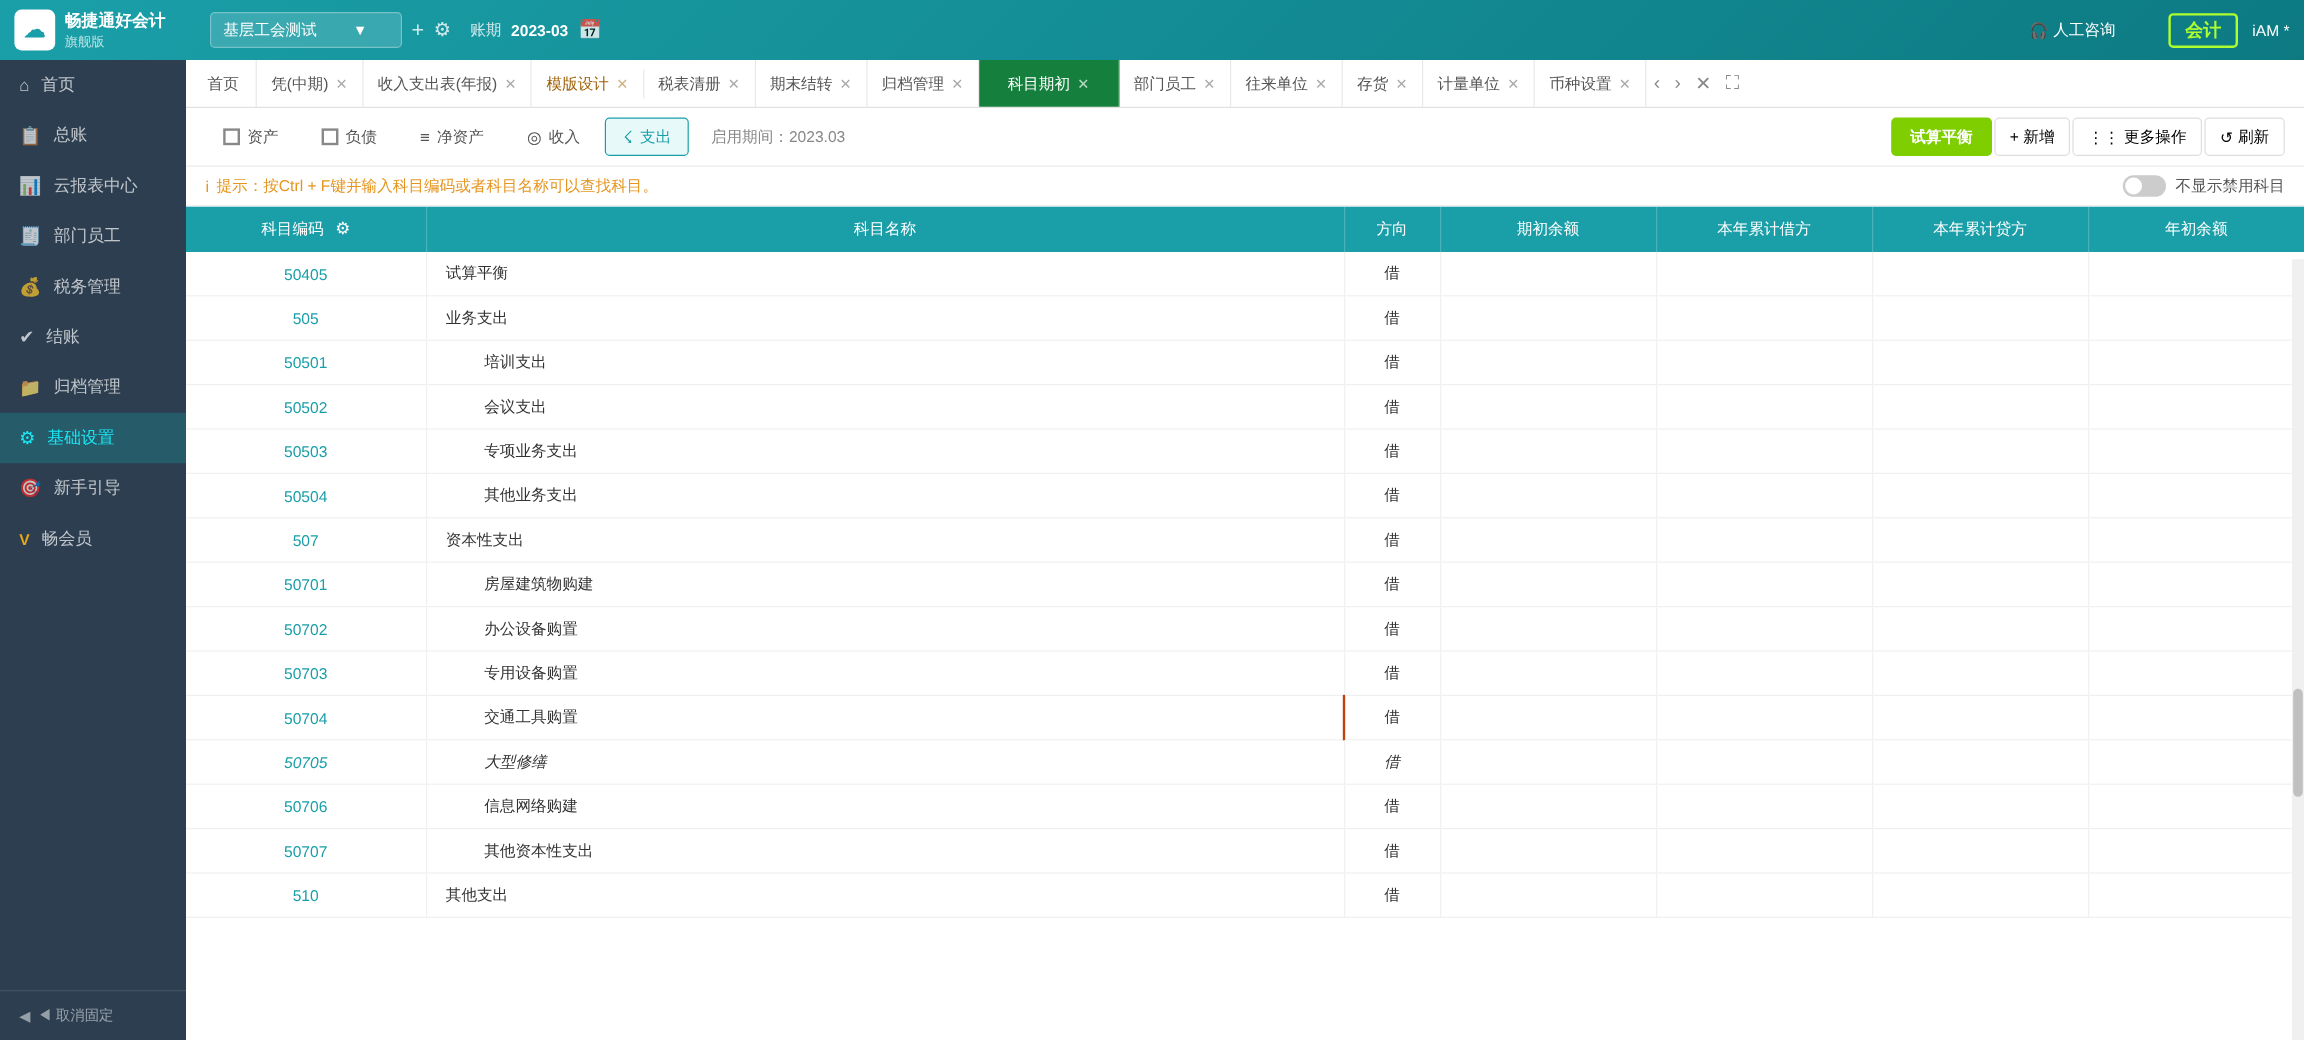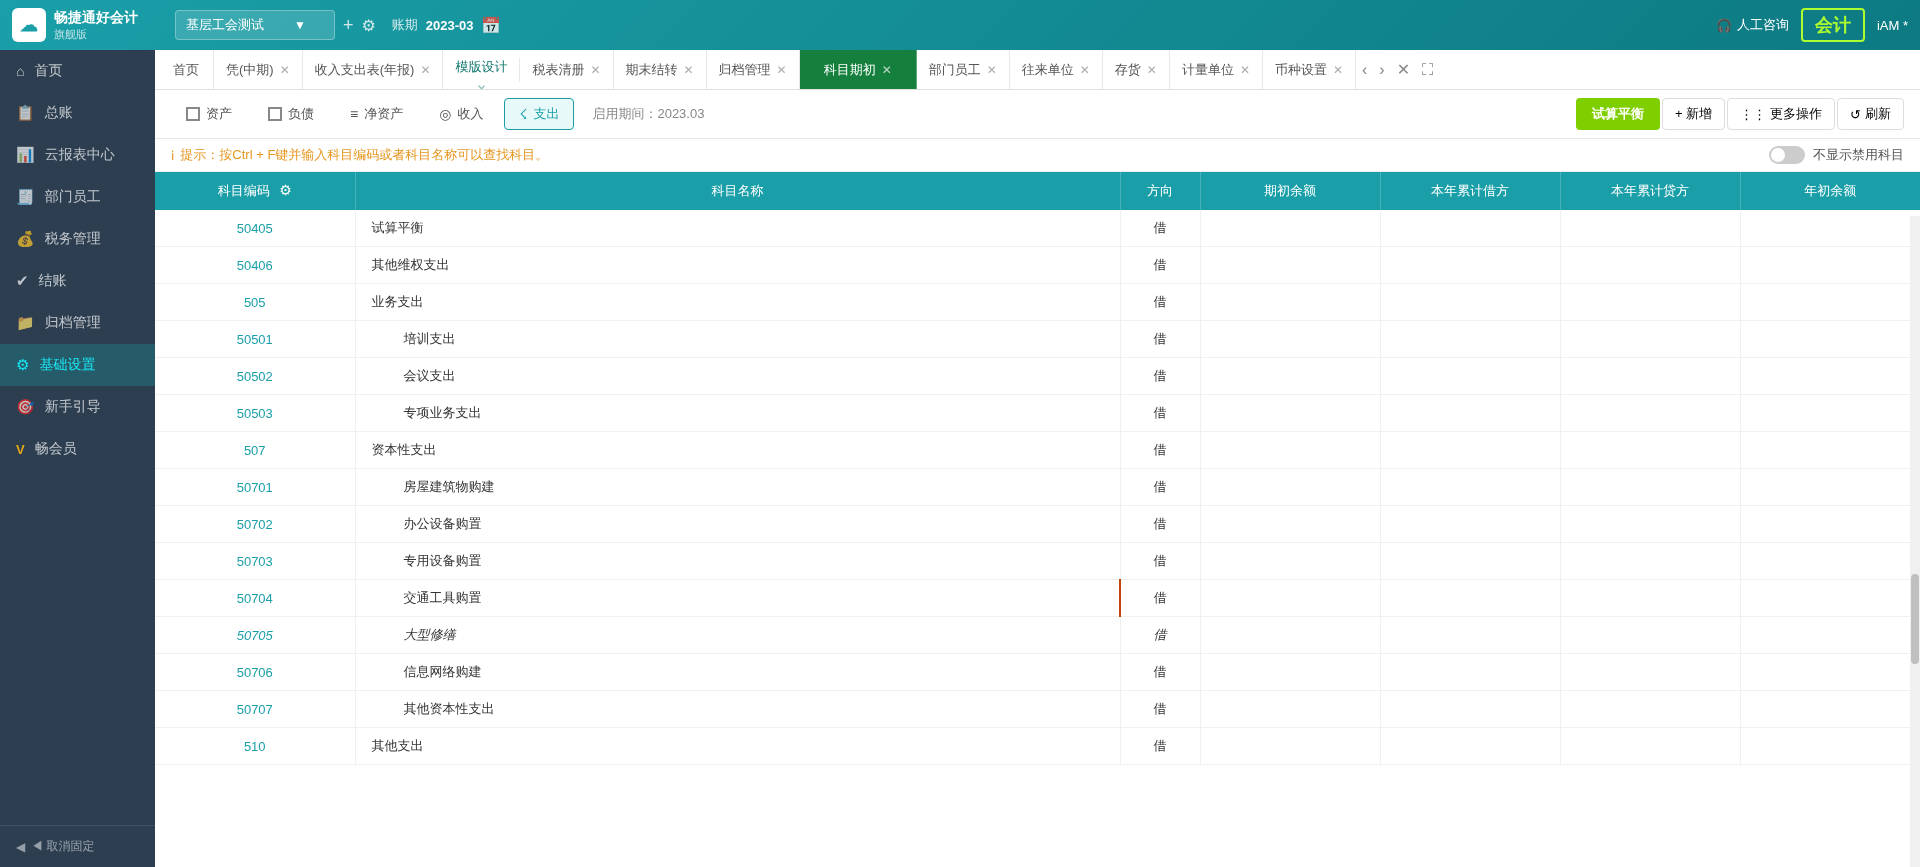--- a/index.html
+++ b/index.html
@@ -26,21 +26,21 @@
 
   <span style="color:rgba(255,255,255,0.8);font-size:13px;margin-left:8px;">账期</span>
   <span style="color:white;font-weight:bold;font-size:13px;">2023-03</span>
   <span style="color:rgba(255,255,255,0.8);font-size:16px;cursor:pointer;">📅</span>
 
   <div style="margin-left:auto;display:flex;align-items:center;gap:12px;">
     <div style="color:white;font-size:13px;cursor:pointer;display:flex;align-items:center;gap:4px;">
       <span>🎧</span>
       <span>人工咨询</span>
     </div>
-    <div style="border:2px solid #adff2f;color:#adff2f;padding:3px 12px;border-radius:4px;font-size:18px;font-weight:bold;cursor:pointer;">
+    <div style="border:2px solid #adff2f;color:#adff2f;padding:3px 12px;border-radius:4px;font-size:15px;font-weight:bold;cursor:pointer;margin-left:32px;">
       <span>会计</span>
     </div>
     <div style="color:white;font-size:13px;cursor:pointer;">iAM *</div>
   </div>
 </div>
 
 <div style="display:flex;height:817px;">
 
   <div style="width:155px;background:#2c3e50;display:flex;flex-direction:column;height:100%;">
     <div style="display:flex;align-items:center;gap:10px;padding:12px 16px;color:rgba(255,255,255,0.7);cursor:pointer;font-size:14px;">
@@ -96,21 +96,21 @@
         <span>首页</span>
       </div>
       <div style="display:flex;align-items:center;padding:0 12px;height:40px;font-size:13px;color:#555;cursor:pointer;border-right:1px solid #e8e8e8;white-space:nowrap;gap:6px;">
         <span>凭(中期)</span>
         <span style="font-size:12px;opacity:0.5;cursor:pointer;">✕</span>
       </div>
       <div style="display:flex;align-items:center;padding:0 12px;height:40px;font-size:13px;color:#555;cursor:pointer;border-right:1px solid #e8e8e8;white-space:nowrap;gap:6px;">
         <span>收入支出表(年报)</span>
         <span style="font-size:12px;opacity:0.5;cursor:pointer;">✕</span>
       </div>
-      <div style="display:flex;align-items:center;padding:0 12px;height:24px;font-size:13px;color:#0f766e;cursor:pointer;border-right:1px solid #e8e8e8;white-space:nowrap;gap:6px;flex-direction:column;">
+      <div style="display:flex;align-items:center;padding:0 12px;height:24px;font-size:13px;color:#a16207;cursor:pointer;border-right:1px solid #e8e8e8;white-space:nowrap;gap:6px;">
         <span>模版设计</span>
         <span style="font-size:12px;opacity:0.5;cursor:pointer;">✕</span>
       </div>
       <div style="display:flex;align-items:center;padding:0 12px;height:40px;font-size:13px;color:#555;cursor:pointer;border-right:1px solid #e8e8e8;white-space:nowrap;gap:6px;">
         <span>税表清册</span>
         <span style="font-size:12px;opacity:0.5;cursor:pointer;">✕</span>
       </div>
       <div style="display:flex;align-items:center;padding:0 12px;height:40px;font-size:13px;color:#555;cursor:pointer;border-right:1px solid #e8e8e8;white-space:nowrap;gap:6px;">
         <span>期末结转</span>
         <span style="font-size:12px;opacity:0.5;cursor:pointer;">✕</span>
@@ -237,29 +237,20 @@
           <tr style="border-bottom: 1px solid rgb(240, 240, 240); cursor: pointer;">
     <td style="padding:9px 16px;text-align:center;color:#1a9fa8;border-right:1px solid #f0f0f0;font-size:13px;">50405</td>
     <td style="padding:9px 8px 9px 16px;color:#333;border-right:1px solid #f0f0f0;font-size:13px;">试算平衡</td>
     <td style="padding:9px 8px;text-align:center;color:#333;border-right:1px solid #f0f0f0;font-size:13px;">借</td>
     <td style="padding:9px 8px;text-align:right;color:#333;border-right:1px solid #f0f0f0;font-size:13px;"></td>
     <td style="padding:9px 8px;text-align:right;color:#333;border-right:1px solid #f0f0f0;font-size:13px;"></td>
     <td style="padding:9px 8px;text-align:right;color:#333;border-right:1px solid #f0f0f0;font-size:13px;"></td>
     <td style="padding:9px 8px;text-align:right;color:#333;font-size:13px;"></td>
   </tr>
               <tr style="border-bottom: 1px solid rgb(240, 240, 240); cursor: pointer;">
-    <td style="padding:9px 16px;text-align:center;color:#1a9fa8;border-right:1px solid #f0f0f0;font-size:13px;">50406</td>
-    <td style="padding:9px 8px 9px 16px;color:#333;border-right:1px solid #f0f0f0;font-size:13px;">其他维权支出</td>
-    <td style="padding:9px 8px;text-align:center;color:#333;border-right:1px solid #f0f0f0;font-size:13px;">借</td>
-    <td style="padding:9px 8px;text-align:right;color:#333;border-right:1px solid #f0f0f0;font-size:13px;"></td>
-    <td style="padding:9px 8px;text-align:right;color:#333;border-right:1px solid #f0f0f0;font-size:13px;"></td>
-    <td style="padding:9px 8px;text-align:right;color:#333;border-right:1px solid #f0f0f0;font-size:13px;"></td>
-    <td style="padding:9px 8px;text-align:right;color:#333;font-size:13px;"></td>
-  </tr>
-              <tr style="border-bottom: 1px solid rgb(240, 240, 240); cursor: pointer;">
     <td style="padding:9px 16px;text-align:center;color:#1a9fa8;border-right:1px solid #f0f0f0;font-size:13px;">505</td>
     <td style="padding:9px 8px 9px 16px;color:#333;border-right:1px solid #f0f0f0;font-size:13px;">业务支出</td>
     <td style="padding:9px 8px;text-align:center;color:#333;border-right:1px solid #f0f0f0;font-size:13px;">借</td>
     <td style="padding:9px 8px;text-align:right;color:#333;border-right:1px solid #f0f0f0;font-size:13px;"></td>
     <td style="padding:9px 8px;text-align:right;color:#333;border-right:1px solid #f0f0f0;font-size:13px;"></td>
     <td style="padding:9px 8px;text-align:right;color:#333;border-right:1px solid #f0f0f0;font-size:13px;"></td>
     <td style="padding:9px 8px;text-align:right;color:#333;font-size:13px;"></td>
   </tr>
               <tr style="border-bottom: 1px solid rgb(240, 240, 240); cursor: pointer;">
     <td style="padding:9px 16px;text-align:center;color:#1a9fa8;border-right:1px solid #f0f0f0;font-size:13px;">50501</td>
@@ -275,20 +266,29 @@
     <td style="padding:9px 8px 9px 48px;color:#333;border-right:1px solid #f0f0f0;font-size:13px;">会议支出</td>
     <td style="padding:9px 8px;text-align:center;color:#333;border-right:1px solid #f0f0f0;font-size:13px;">借</td>
     <td style="padding:9px 8px;text-align:right;color:#333;border-right:1px solid #f0f0f0;font-size:13px;"></td>
     <td style="padding:9px 8px;text-align:right;color:#333;border-right:1px solid #f0f0f0;font-size:13px;"></td>
     <td style="padding:9px 8px;text-align:right;color:#333;border-right:1px solid #f0f0f0;font-size:13px;"></td>
     <td style="padding:9px 8px;text-align:right;color:#333;font-size:13px;"></td>
   </tr>
               <tr style="border-bottom: 1px solid rgb(240, 240, 240); cursor: pointer;">
     <td style="padding:9px 16px;text-align:center;color:#1a9fa8;border-right:1px solid #f0f0f0;font-size:13px;">50503</td>
     <td style="padding:9px 8px 9px 48px;color:#333;border-right:1px solid #f0f0f0;font-size:13px;">专项业务支出</td>
+    <td style="padding:9px 8px;text-align:center;color:#333;border-right:1px solid #f0f0f0;font-size:13px;">借</td>
+    <td style="padding:9px 8px;text-align:right;color:#333;border-right:1px solid #f0f0f0;font-size:13px;"></td>
+    <td style="padding:9px 8px;text-align:right;color:#333;border-right:1px solid #f0f0f0;font-size:13px;"></td>
+    <td style="padding:9px 8px;text-align:right;color:#333;border-right:1px solid #f0f0f0;font-size:13px;"></td>
+    <td style="padding:9px 8px;text-align:right;color:#333;font-size:13px;"></td>
+  </tr>
+              <tr style="border-bottom: 1px solid rgb(240, 240, 240); cursor: pointer;">
+    <td style="padding:9px 16px;text-align:center;color:#1a9fa8;border-right:1px solid #f0f0f0;font-size:13px;">50504</td>
+    <td style="padding:9px 8px 9px 48px;color:#333;border-right:1px solid #f0f0f0;font-size:13px;">其他业务支出</td>
     <td style="padding:9px 8px;text-align:center;color:#333;border-right:1px solid #f0f0f0;font-size:13px;">借</td>
     <td style="padding:9px 8px;text-align:right;color:#333;border-right:1px solid #f0f0f0;font-size:13px;"></td>
     <td style="padding:9px 8px;text-align:right;color:#333;border-right:1px solid #f0f0f0;font-size:13px;"></td>
     <td style="padding:9px 8px;text-align:right;color:#333;border-right:1px solid #f0f0f0;font-size:13px;"></td>
     <td style="padding:9px 8px;text-align:right;color:#333;font-size:13px;"></td>
   </tr>
               <tr style="border-bottom: 1px solid rgb(240, 240, 240); cursor: pointer;">
     <td style="padding:9px 16px;text-align:center;color:#1a9fa8;border-right:1px solid #f0f0f0;font-size:13px;">507</td>
     <td style="padding:9px 8px 9px 16px;color:#333;border-right:1px solid #f0f0f0;font-size:13px;">资本性支出</td>
     <td style="padding:9px 8px;text-align:center;color:#333;border-right:1px solid #f0f0f0;font-size:13px;">借</td>

